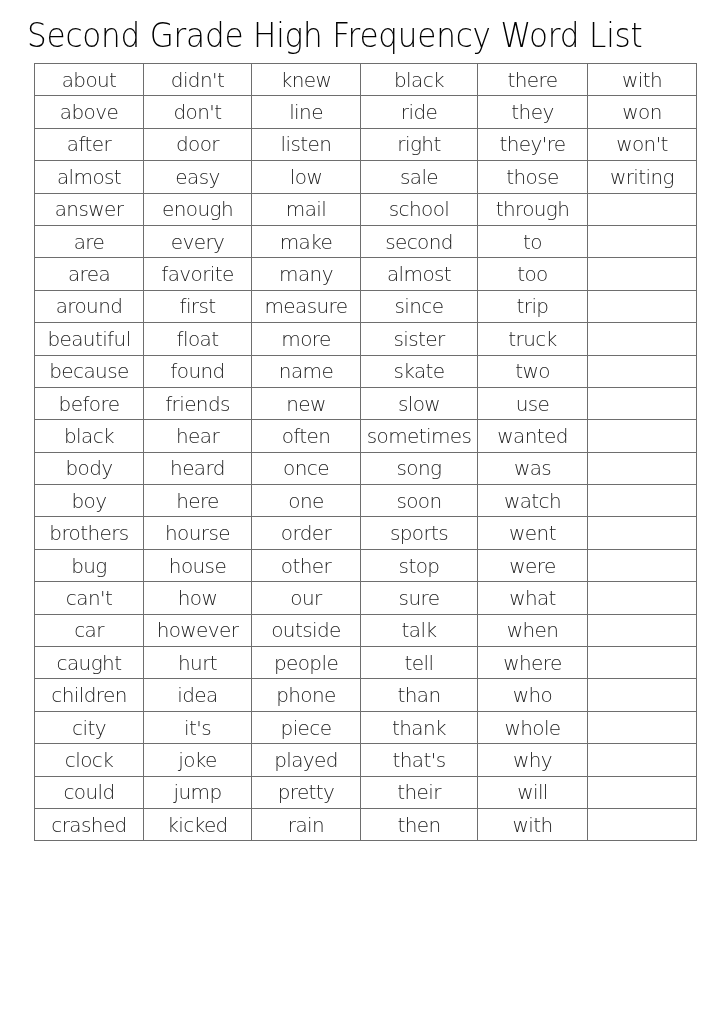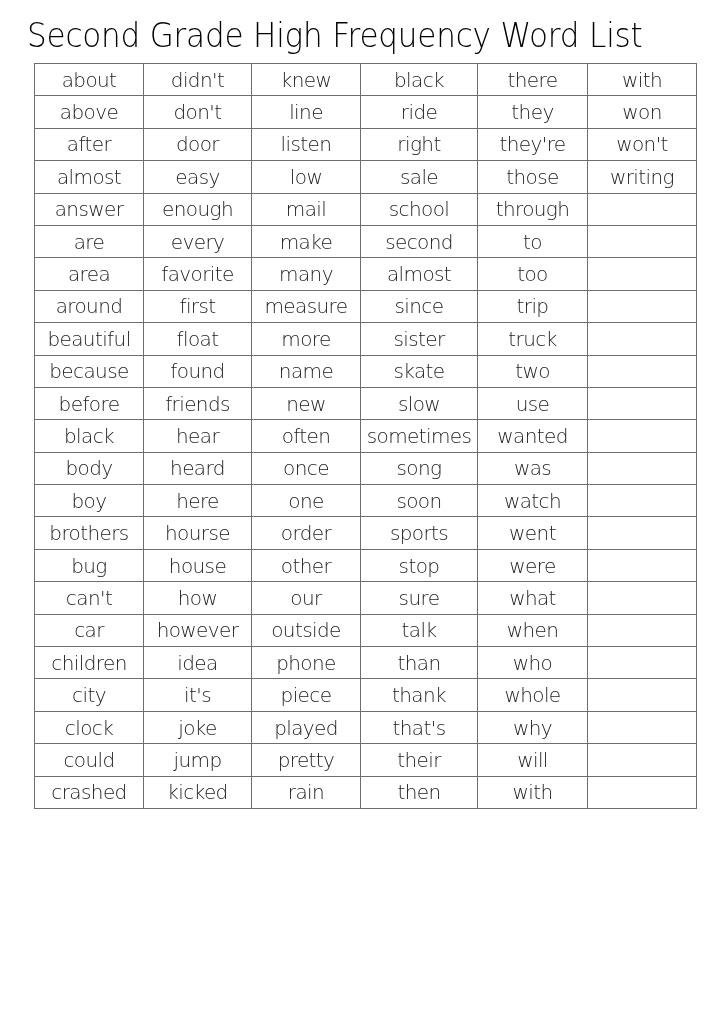--- a/index.html
+++ b/index.html
@@ -163,20 +163,28 @@
       </tr>
       <tr>
         <td>car</td>
         <td>however</td>
         <td>outside</td>
         <td>talk</td>
         <td>when</td>
         <td></td>
       </tr>
       <tr>
+        <td>caught</td>
+        <td>hurt</td>
+        <td>people</td>
+        <td>tell</td>
+        <td>where</td>
+        <td></td>
+      </tr>
+      <tr>
         <td>children</td>
         <td>idea</td>
         <td>phone</td>
         <td>than</td>
         <td>who</td>
         <td></td>
       </tr>
       <tr>
         <td>city</td>
         <td>it's</td>

